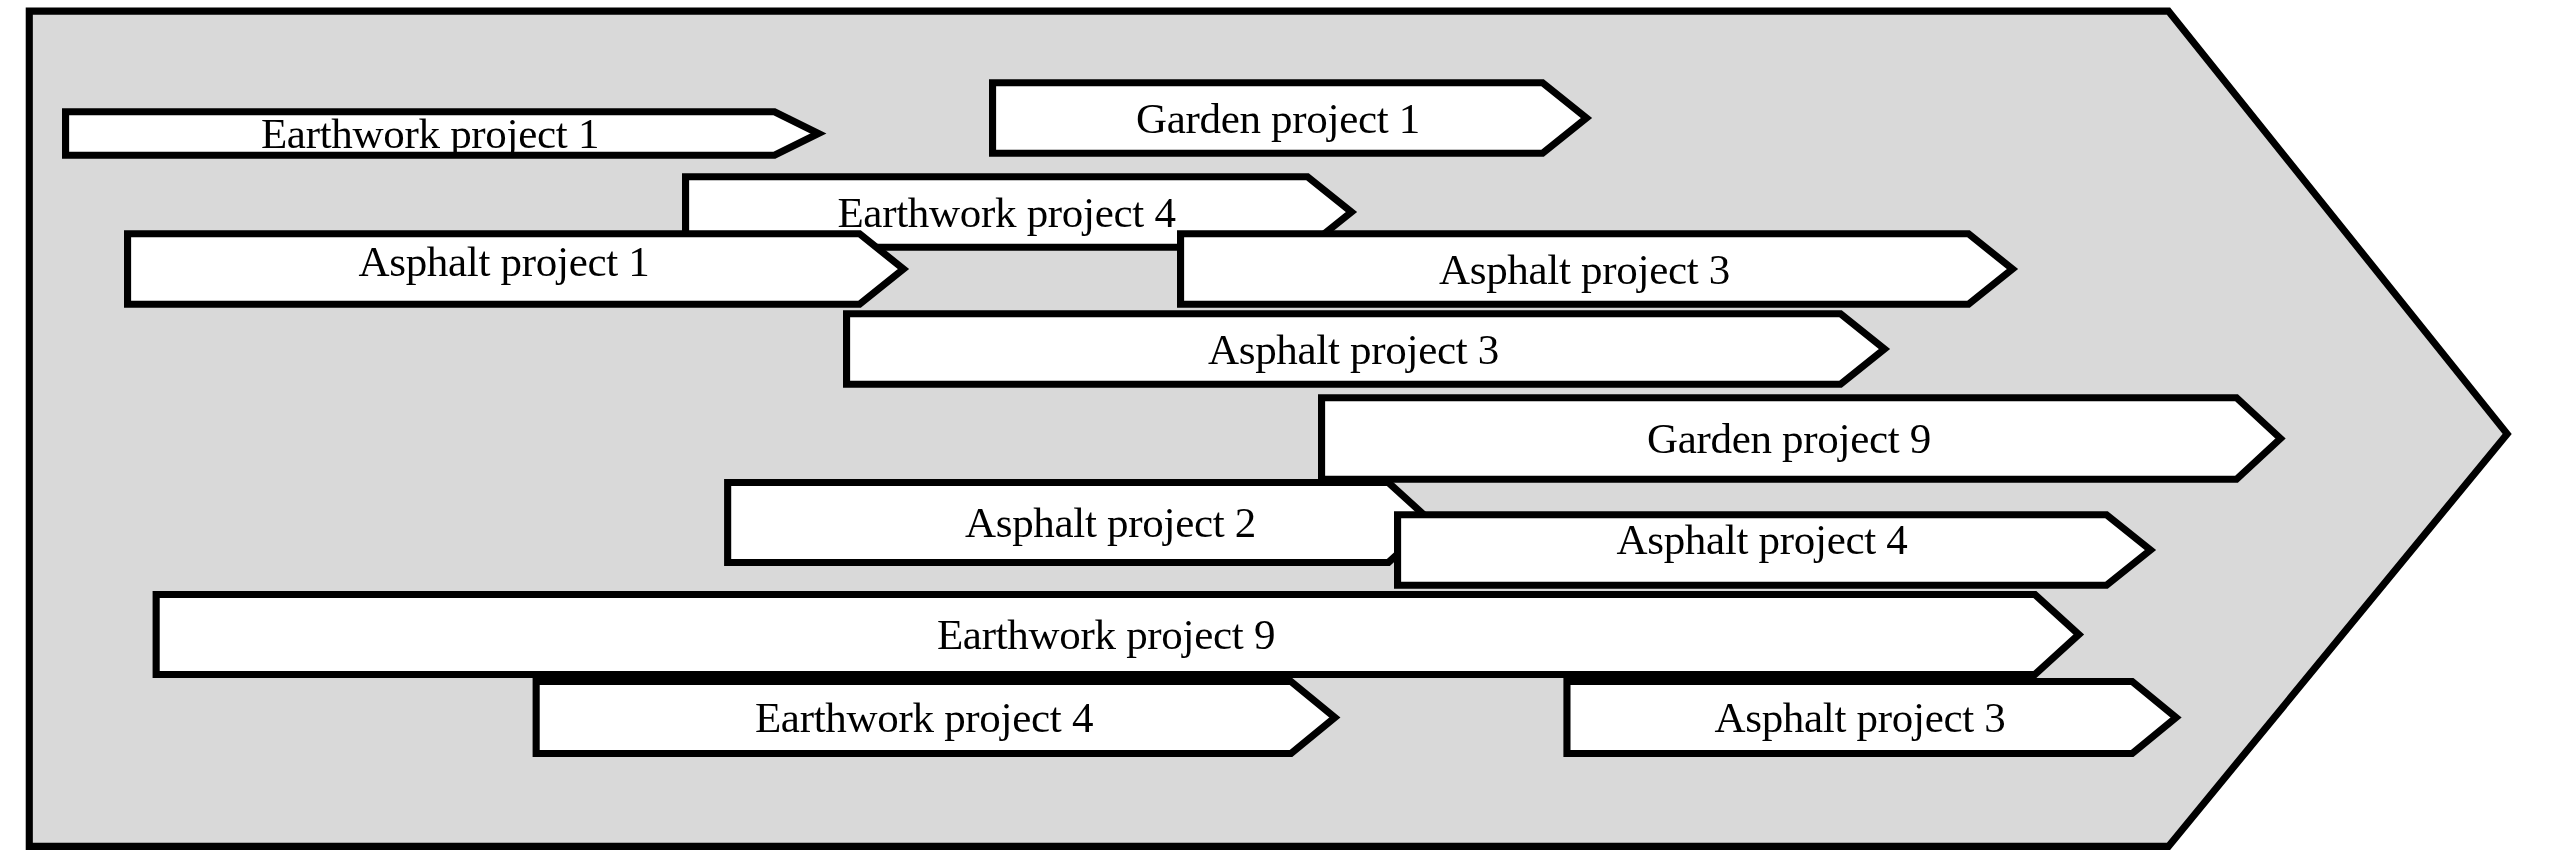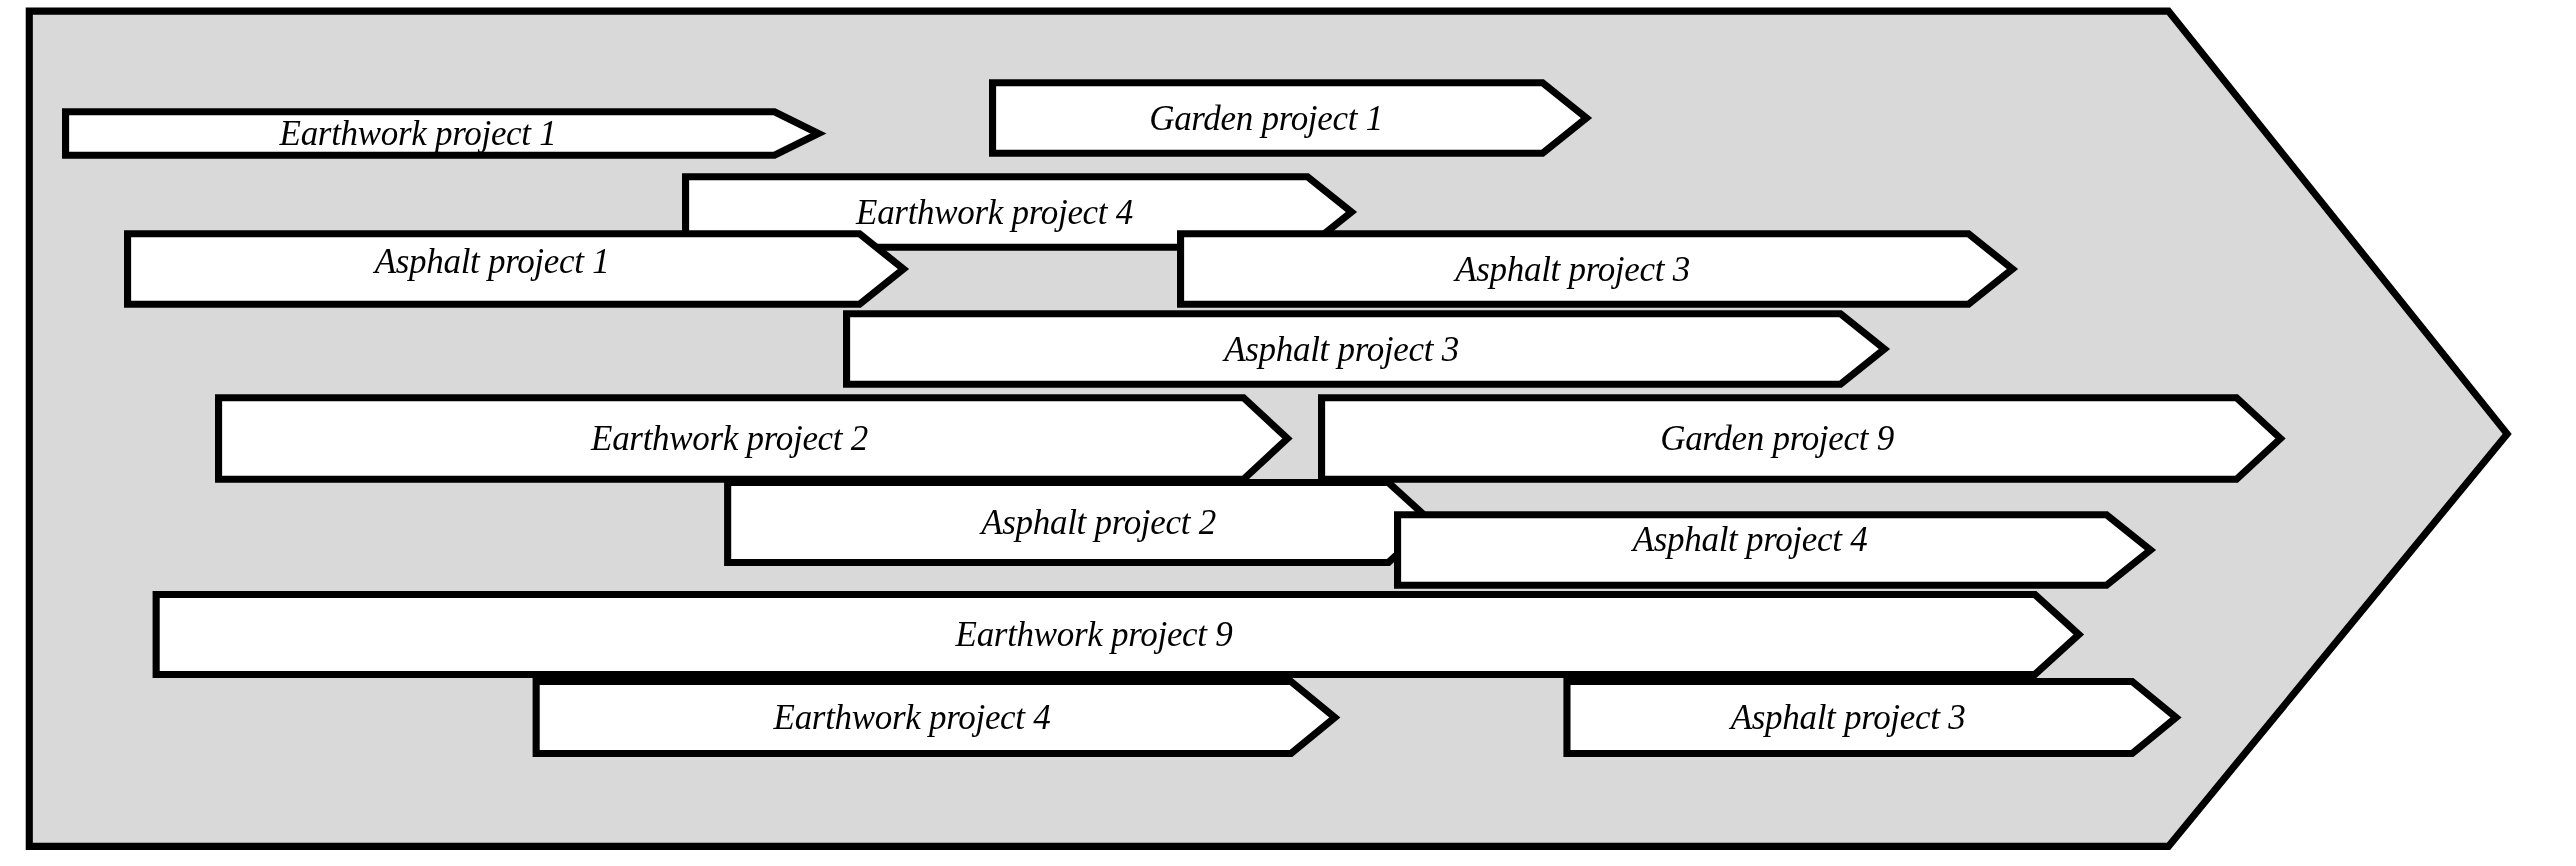--- a/index.html
+++ b/index.html
@@ -31,34 +31,33 @@
   }
   .chev {
     position: absolute;
   }
   .chev svg {
     display: block;
     overflow: visible;
   }
   .chev-label {
     position: absolute;
-    left: 0;
+    left: 12px;
     top: 0;
     width: 100%;
     height: 100%;
     display: flex;
     align-items: center;
     justify-content: center;
     color: #000000;
-    font-size: 35px;
+    font-size: 43px;
     line-height: 1;
     letter-spacing: -0.3px;
     white-space: nowrap;
     pointer-events: none;
-    font-style: italic;
   }
 </style>
 </head>
 <body>
 
 <div id="canvas">
 
   <svg id="bg-arrow-svg" viewBox="0 0 3255 1095" preserveAspectRatio="none">
     <polygon id="bg-arrow-poly" points="37,14 2740,14 3168,548 2740,1069 37,1069" fill="#d9d9d9" stroke="#000000" stroke-width="9"></polygon>
   </svg>
@@ -93,26 +92,20 @@
           <polygon points="4.5,4.5 1000.0,4.5 1055.5,49.0 1000.0,93.5 4.5,93.5" fill="#ffffff" stroke="#000000" stroke-width="9" stroke-linejoin="miter"></polygon>
         </svg>
         <div class="chev-label" style="color: rgb(0, 0, 0); width: 791px;">Asphalt project 3</div>
       </div>
       <div class="chev" style="left: 843px; top: 310px; width: 1045px; height: 78px;">
         <svg width="1045" height="78" viewBox="0 0 1320 98">
           <polygon points="4.5,4.5 1260.0,4.5 1315.5,49.0 1260.0,93.5 4.5,93.5" fill="#ffffff" stroke="#000000" stroke-width="9" stroke-linejoin="miter"></polygon>
         </svg>
         <div class="chev-label" style="color: rgb(0, 0, 0); width: 997px;">Asphalt project 3</div>
       </div>
-      <div class="chev" style="left: 215px; top: 394px; width: 1076px; height: 89px;">
-        <svg width="1076" height="89" viewBox="0 0 1360 112">
-          <polygon points="4.5,4.5 1300.0,4.5 1355.5,56.0 1300.0,107.5 4.5,107.5" fill="#ffffff" stroke="#000000" stroke-width="9" stroke-linejoin="miter"></polygon>
-        </svg>
-        <div class="chev-label" style="color: rgb(0, 0, 0); width: 1029px;">Earthwork project 2</div>
-      </div>
       <div class="chev" style="left: 1318px; top: 394px; width: 966px; height: 89px;">
         <svg width="966" height="89" viewBox="0 0 1220 112">
           <polygon points="4.5,4.5 1160.0,4.5 1215.5,56.0 1160.0,107.5 4.5,107.5" fill="#ffffff" stroke="#000000" stroke-width="9" stroke-linejoin="miter"></polygon>
         </svg>
         <div class="chev-label" style="color: rgb(0, 0, 0); width: 918px;">Garden project 9</div>
       </div>
       <div class="chev" style="left: 724px; top: 479px; width: 712px; height: 87px;">
         <svg width="712" height="87" viewBox="0 0 900 110">
           <polygon points="4.5,4.5 840.0,4.5 895.5,55.0 840.0,105.5 4.5,105.5" fill="#ffffff" stroke="#000000" stroke-width="9" stroke-linejoin="miter"></polygon>
         </svg>

